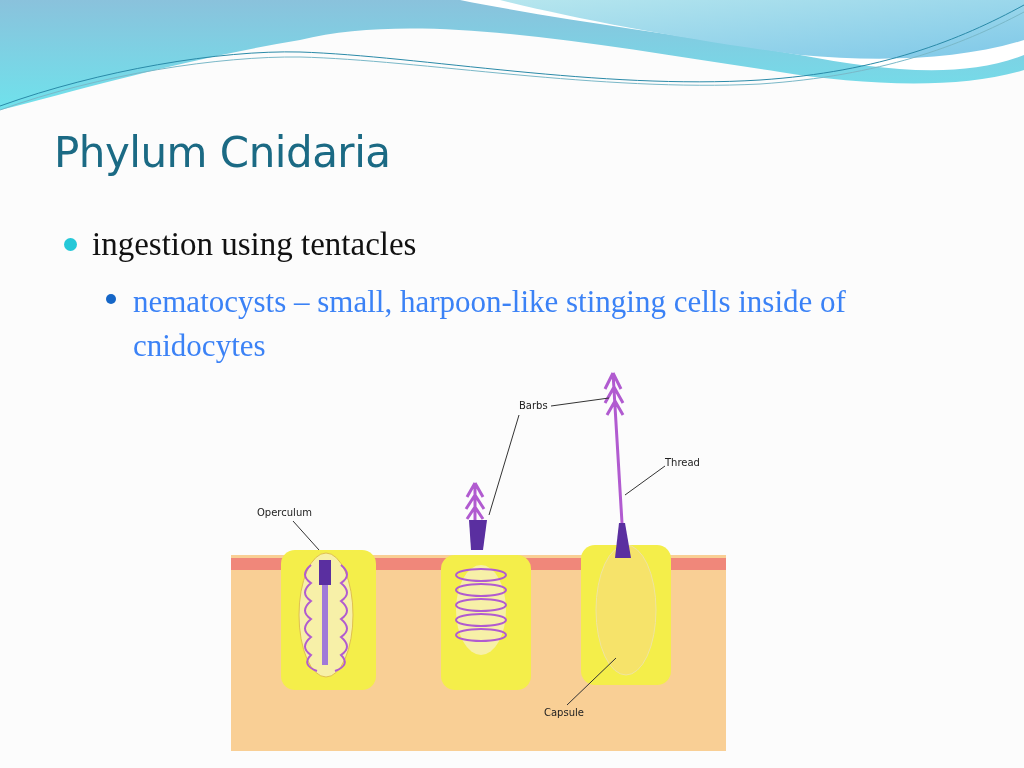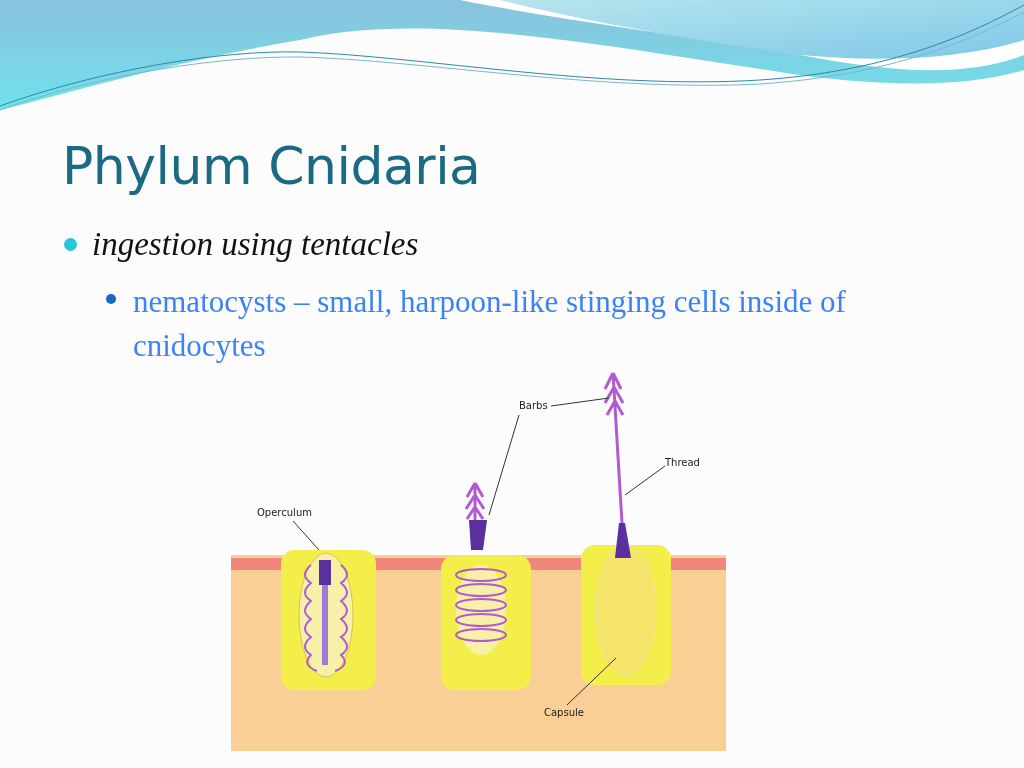--- a/index.html
+++ b/index.html
@@ -1,19 +1,19 @@
 <!DOCTYPE html>
 <html><head>
 <meta charset="utf-8">
 <style>
   html, body { margin: 0; padding: 0; }
   body { width: 1024px; height: 768px; overflow: hidden; background: #fcfcfc; position: relative; font-family: "DejaVu Serif", serif; }
   .header-wave { position: absolute; left: 0; top: 0; width: 1024px; height: 130px; }
-  .title { position: absolute; left: 54px; top: 128px; font-family: "DejaVu Sans", sans-serif; font-size: 52px; color: #1b6a84; letter-spacing: -0.5px; margin: 8px; font-weight: normal; }
-  .bullet-l1 { position: absolute; left: 64px; top: 224px; display: flex; align-items: flex-start; font-style: italic; }
+  .title { position: absolute; left: 54px; top: 128px; font-family: "DejaVu Sans", sans-serif; font-size: 42px; color: #1b6a84; letter-spacing: -0.5px; margin: 0; font-weight: normal; }
+  .bullet-l1 { position: absolute; left: 64px; top: 224px; display: flex; align-items: flex-start; }
   .bullet-l2 { position: absolute; left: 106px; top: 280px; display: flex; align-items: flex-start; }
   .dot1 { width: 13px; height: 13px; border-radius: 50%; background: #25c8d8; margin-top: 14px; margin-right: 15px; flex: none; }
   .dot2 { width: 10px; height: 10px; border-radius: 50%; background: #1566c7; margin-top: 14px; margin-right: 17px; flex: none; }
   .text-l1 { font-family: "Liberation Serif", serif; font-size: 33px; color: #111; line-height: 40px; }
   .text-l2 { font-family: "Liberation Serif", serif; font-size: 31px; color: #3b82f6; line-height: 44px; width: 790px; }
   .diagram { position: absolute; left: 231px; top: 365px; width: 495px; height: 386px; }
   .diagram text { font-family: "DejaVu Sans", sans-serif; font-size: 10px; fill: #222; }
 </style>
 </head>
 <body>

